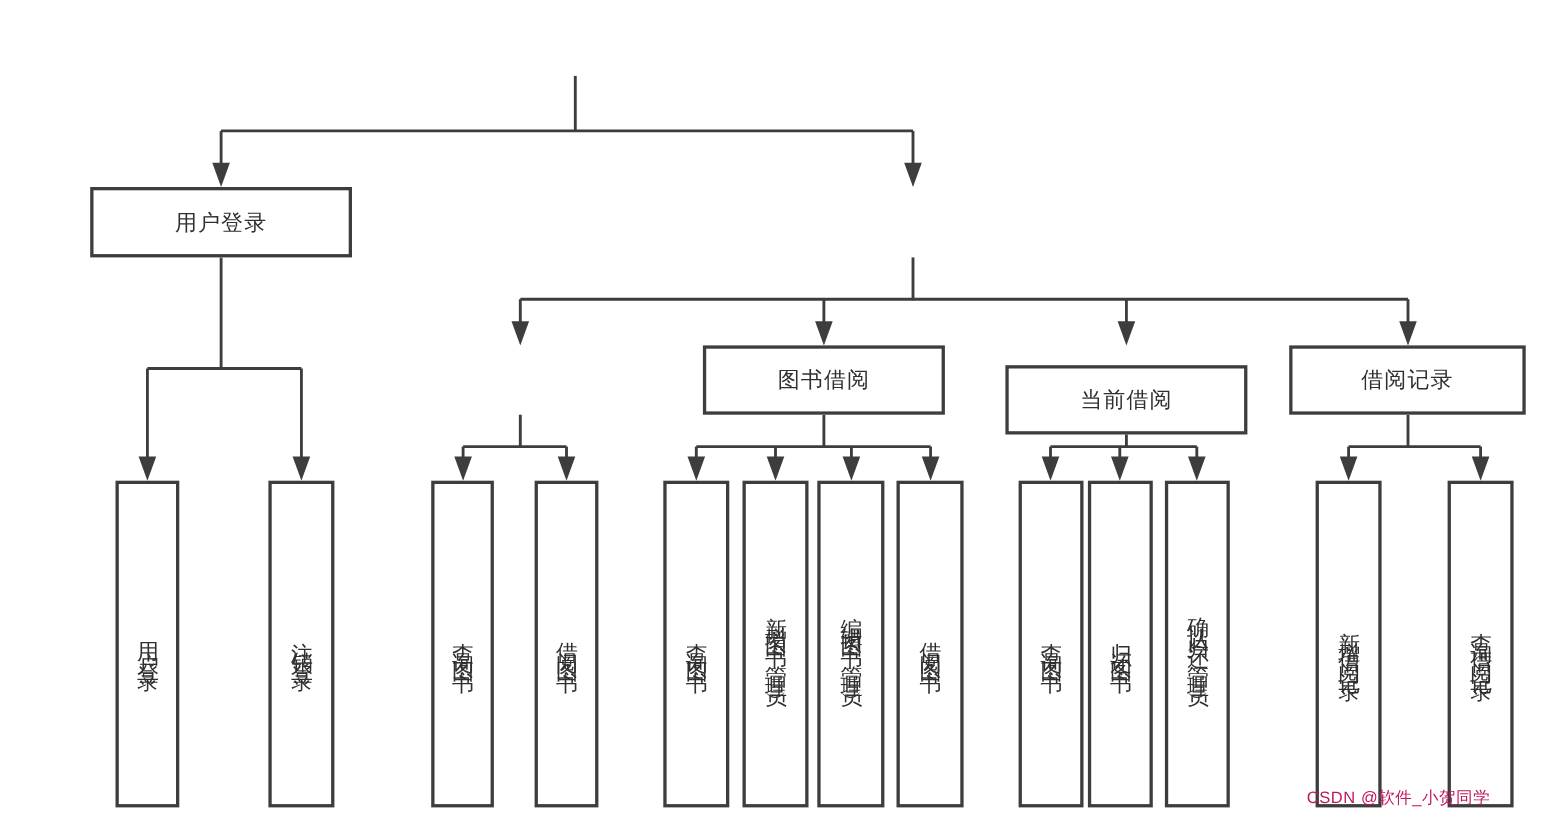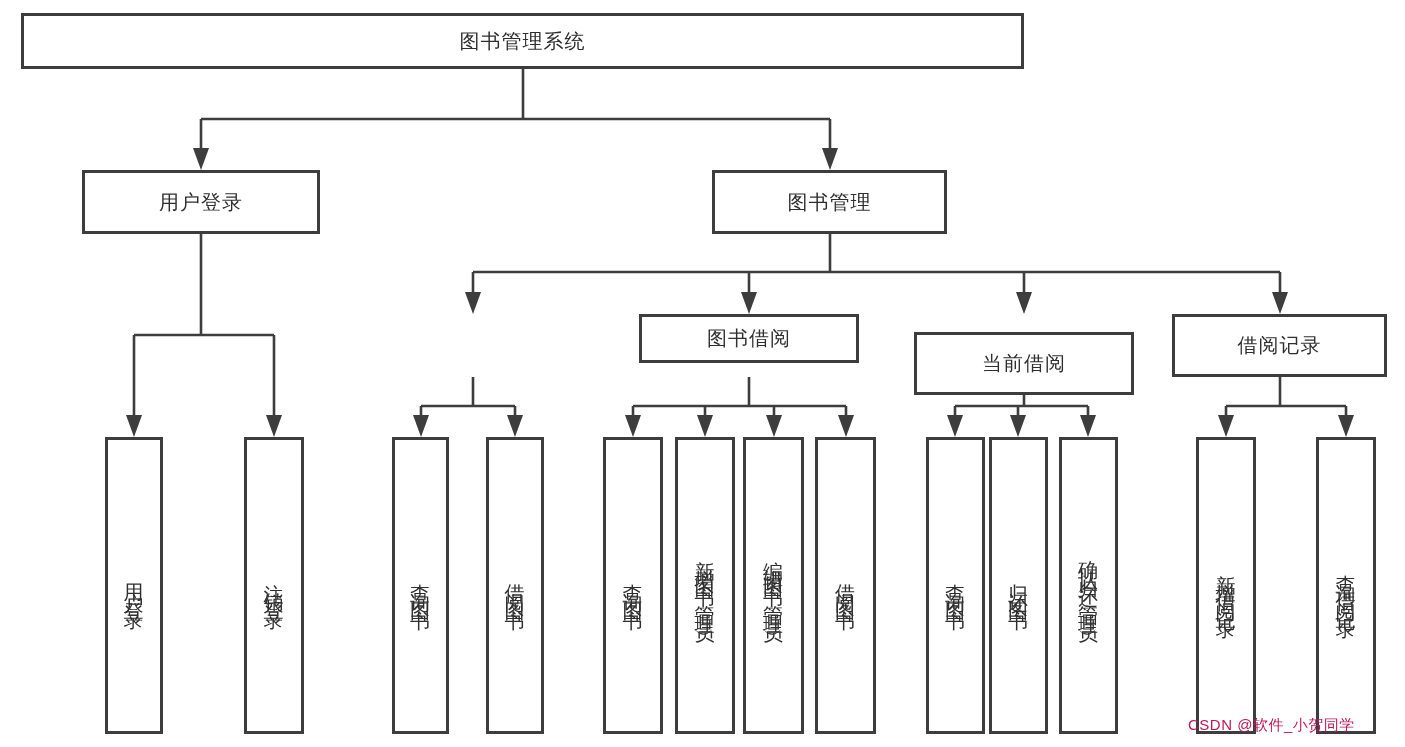--- a/index.html
+++ b/index.html
@@ -124,32 +124,26 @@
       <polygon points="766,415 782,415 774,437"></polygon>
       <polygon points="838,415 854,415 846,437"></polygon>
       <polygon points="947,415 963,415 955,437"></polygon>
       <polygon points="1010,415 1026,415 1018,437"></polygon>
       <polygon points="1080,415 1096,415 1088,437"></polygon>
       <polygon points="1218,415 1234,415 1226,437"></polygon>
       <polygon points="1338,415 1354,415 1346,437"></polygon>
     </g>
   </svg>
 
-  <div class="node" style="left:21px; top:13px; width:1003px; height:56px;">
-    <span>图书管理系统</span>
-  </div>
 
   <div class="node" style="left:82px; top:170px; width:238px; height:64px;">
     <span>用户登录</span>
   </div>
-  <div class="node" style="left:712px; top:170px; width:235px; height:64px;">
-    <span>图书管理</span>
-  </div>
 
-  <div class="node" style="left:639px; top:314px; width:220px; height:49px;">
+  <div class="node" style="left:639px; top:314px; width:220px; height:63px;">
     <span>图书借阅</span>
   </div>
   <div class="node" style="left:914px; top:332px; width:220px; height:63px;">
     <span>当前借阅</span>
   </div>
   <div class="node" style="left:1172px; top:314px; width:215px; height:63px;">
     <span>借阅记录</span>
   </div>
 
   <div class="leaf" style="left:105px; top:437px; width:58px; height:297px;">

